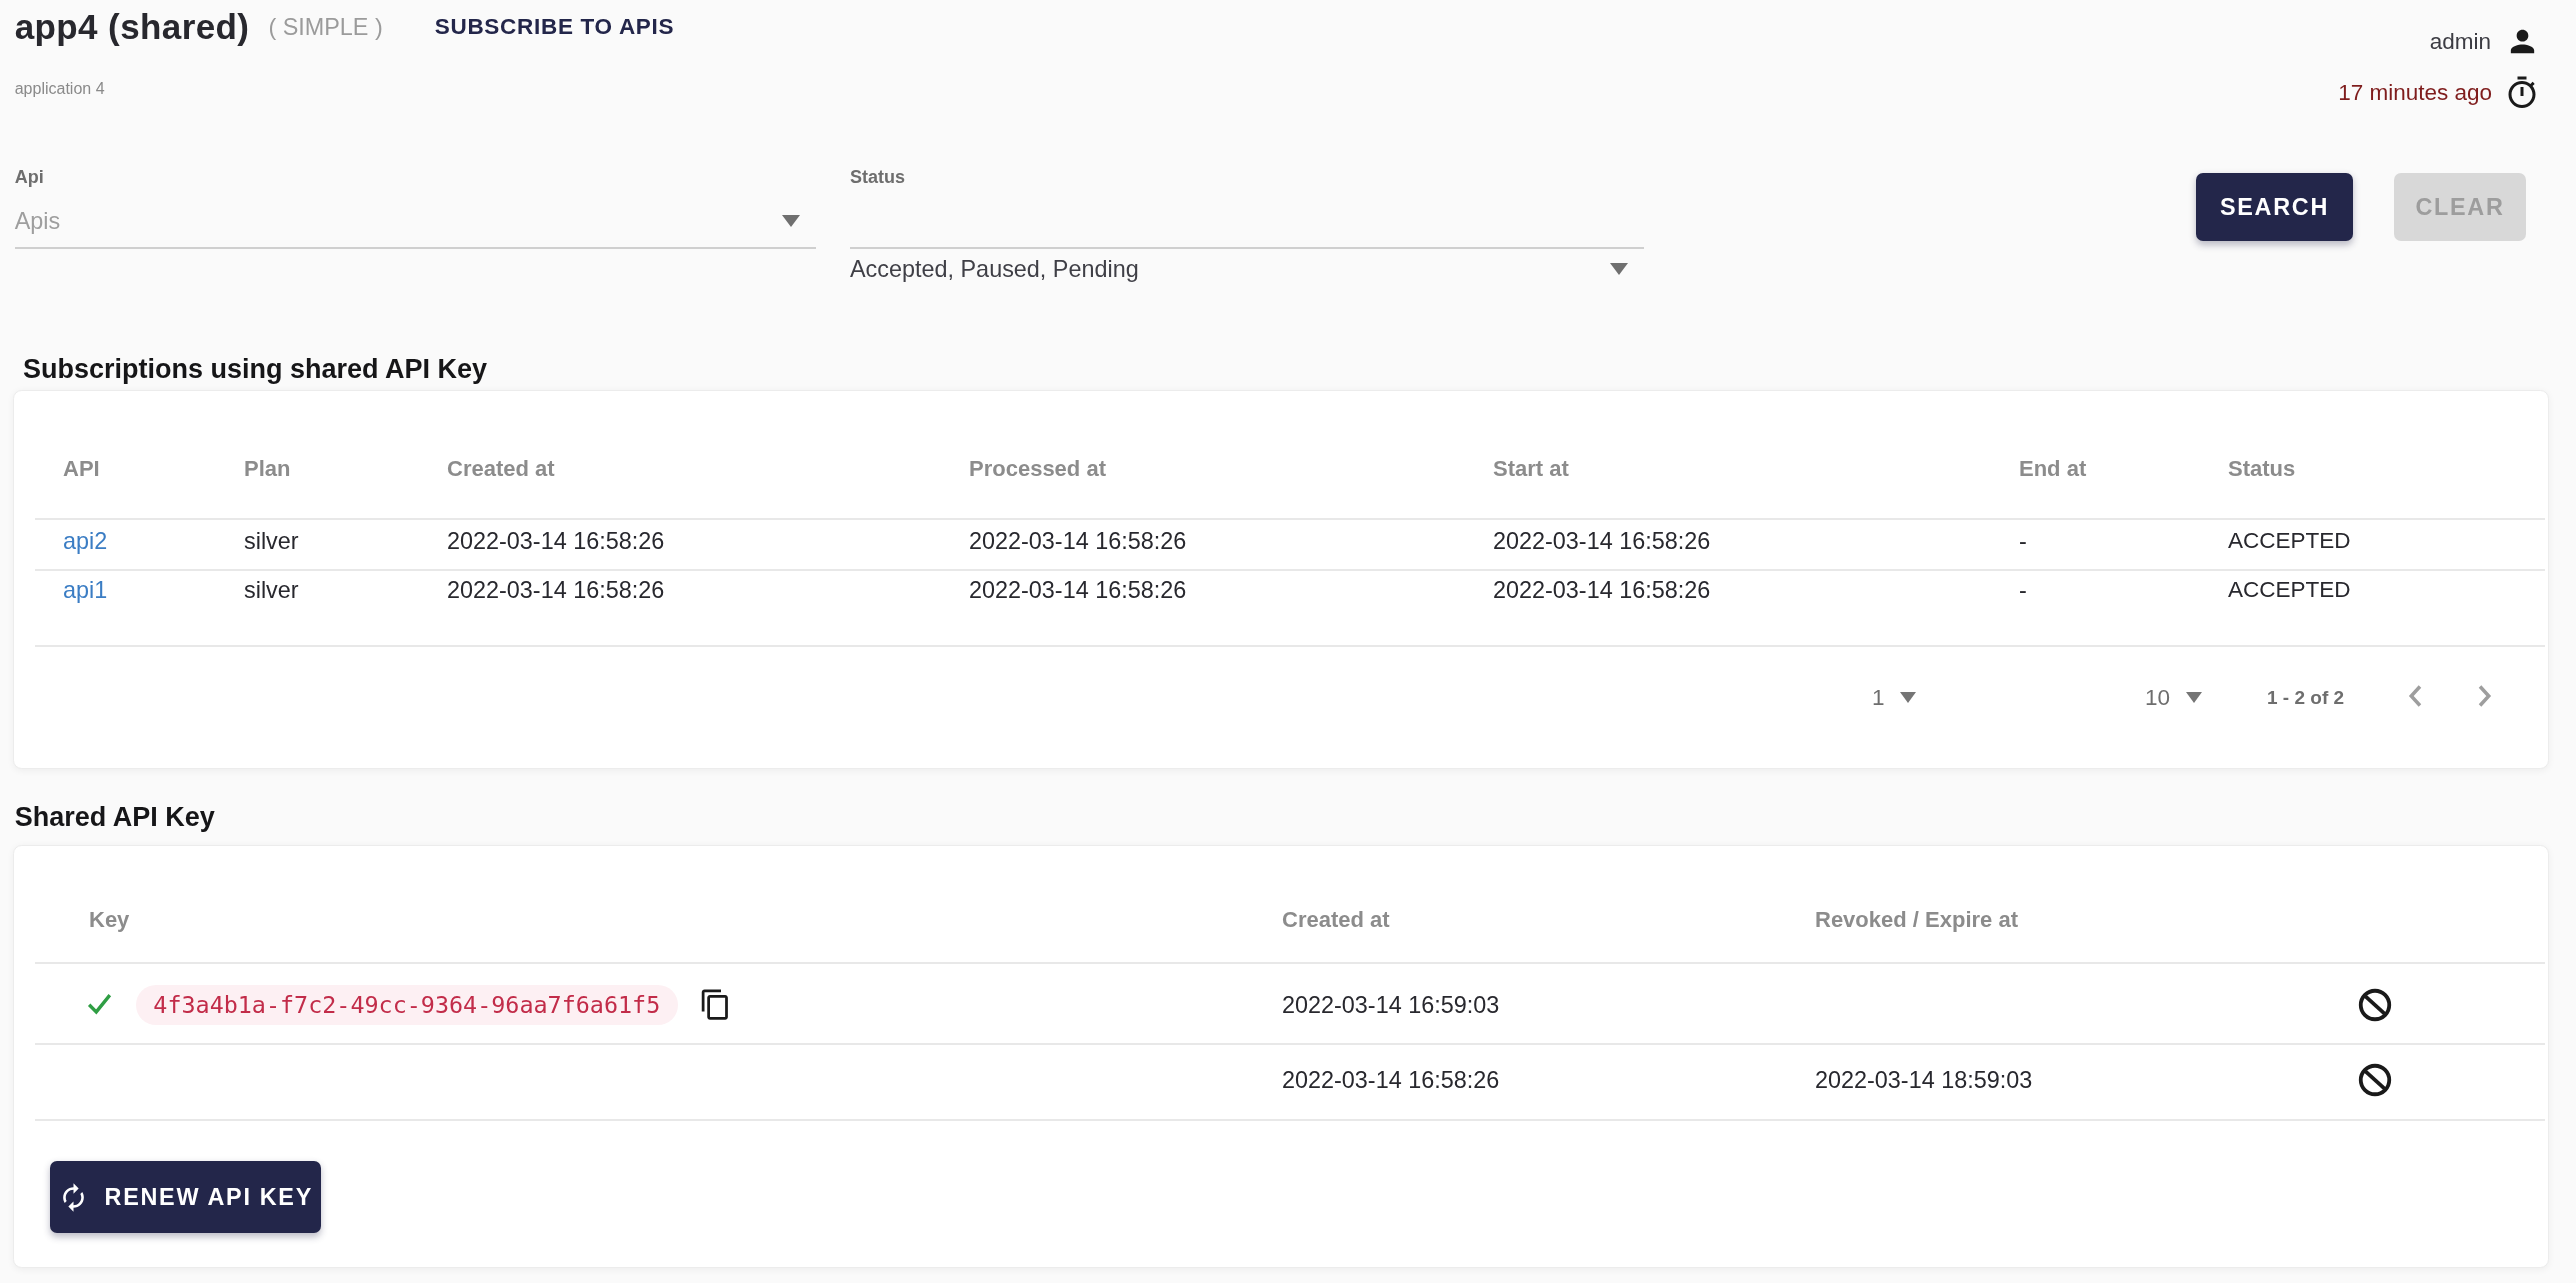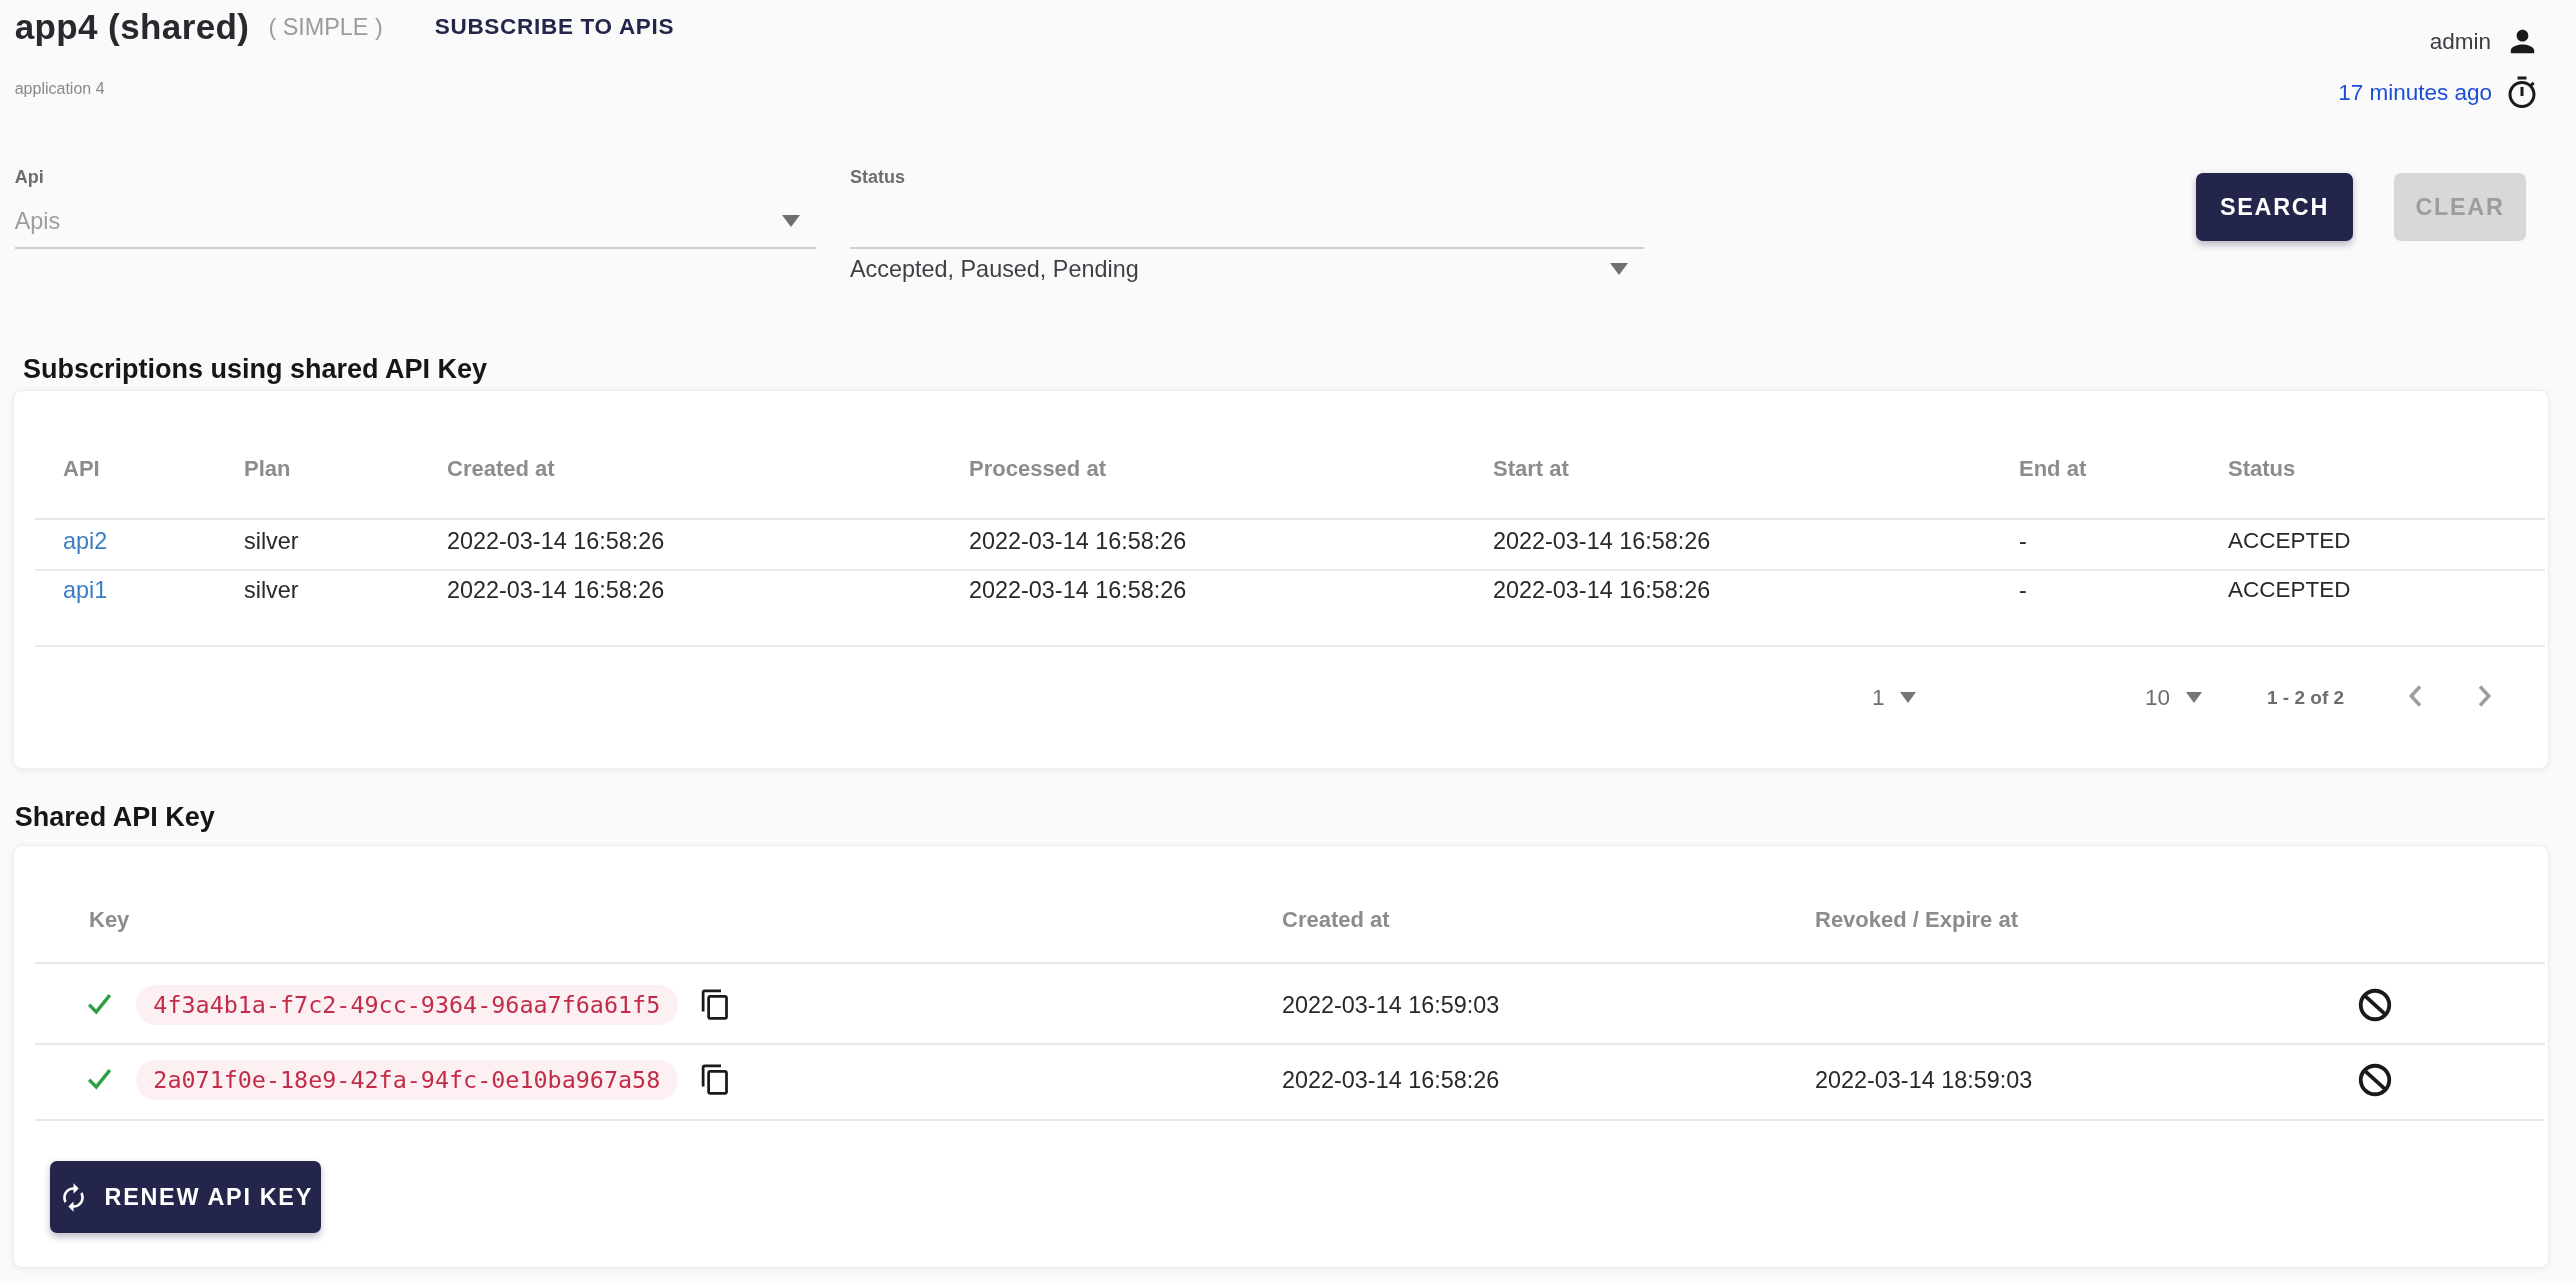--- a/index.html
+++ b/index.html
@@ -11,21 +11,21 @@
   }
   .abs { position:absolute; }
 
   
   .title-row { left:14.7px; top:7px; display:flex; align-items:center; gap:19px; }
   .app-title { font-size:35px; font-weight:700; color:#28282e; letter-spacing:0.4px; }
   .app-type  { font-size:23.4px; color:#9b9b9b; }
   .subscribe-link { margin-left:33px; font-size:22.5px; font-weight:700; color:#23264a; letter-spacing:0.7px; cursor:pointer; text-decoration:none; }
   .app-desc { left:14.7px; top:80px; font-size:16px; color:#8a8a8a; }
   .user-row { right:36px; top:24px; display:flex; align-items:center; gap:14px; font-size:22.5px; color:#3c3c43; }
-  .time-row { right:36px; top:75px; display:flex; align-items:center; gap:12px; font-size:22.5px; color:#1d4ed8; }
+  .time-row { right:36px; top:75px; display:flex; align-items:center; gap:12px; font-size:22.5px; color:#7f1d1d; }
   .user-row svg, .time-row svg { display:block; }
 
   
   .filter-label { font-size:18px; font-weight:700; color:#6e6e6e; }
   .select-value { font-size:23.4px; }
   .placeholder { color:#9e9e9e; }
   .value-dark { color:#3f3f46; }
   .underline { height:1.7px; background:#cfcfcf; }
   .dd-arrow { width:0; height:0; border-left:9.5px solid transparent; border-right:9.5px solid transparent; border-top:12px solid #6f6f6f; }
   .apikey-input {
@@ -200,33 +200,20 @@
     <span class="td" style="left:1268px; top:146px;">2022-03-14 16:59:03</span>
     <span class="td" style="left:1801px; top:146px;"></span>
     <span class="block-btn" style="left:2342px; top:140px;">
       <svg width="38" height="38" viewBox="0 0 24 24" fill="none" stroke="#1a1a1a" stroke-width="2.4">
           <circle cx="12" cy="12" r="9"></circle>
           <line x1="6" y1="6.5" x2="18" y2="17.5"></line>
         </svg>
     </span>
     <div class="divider" style="top:197px;"></div>
 
-    <div class="key-line" style="left:70px; top:212px; height:43px;">
-      <span>
-        <svg width="31" height="31" viewBox="0 0 24 24" fill="none" stroke="#2f9e44" stroke-width="2.6">
-            <polyline points="4,13 9.5,18.5 20,5.5"></polyline>
-          </svg>
-      </span>
-      <span class="key-pill">2a071f0e-18e9-42fa-94fc-0e10ba967a58</span>
-      <span class="copy-btn">
-        <svg width="33" height="33" viewBox="0 0 24 24" fill="#1a1a1a">
-            <path d="M16 1H4c-1.1 0-2 .9-2 2v14h2V3h12V1zm3 4H8c-1.1 0-2 .9-2 2v14c0 1.1.9 2 2 2h11c1.1 0 2-.9 2-2V7c0-1.1-.9-2-2-2zm0 16H8V7h11v14z"></path>
-          </svg>
-      </span>
-    </div>
     <span class="td" style="left:1268px; top:221px;">2022-03-14 16:58:26</span>
     <span class="td" style="left:1801px; top:221px;">2022-03-14 18:59:03</span>
     <span class="block-btn" style="left:2342px; top:215px;">
       <svg width="38" height="38" viewBox="0 0 24 24" fill="none" stroke="#1a1a1a" stroke-width="2.4">
           <circle cx="12" cy="12" r="9"></circle>
           <line x1="6" y1="6.5" x2="18" y2="17.5"></line>
         </svg>
     </span>
     <div class="divider" style="top:273px;"></div>
 

